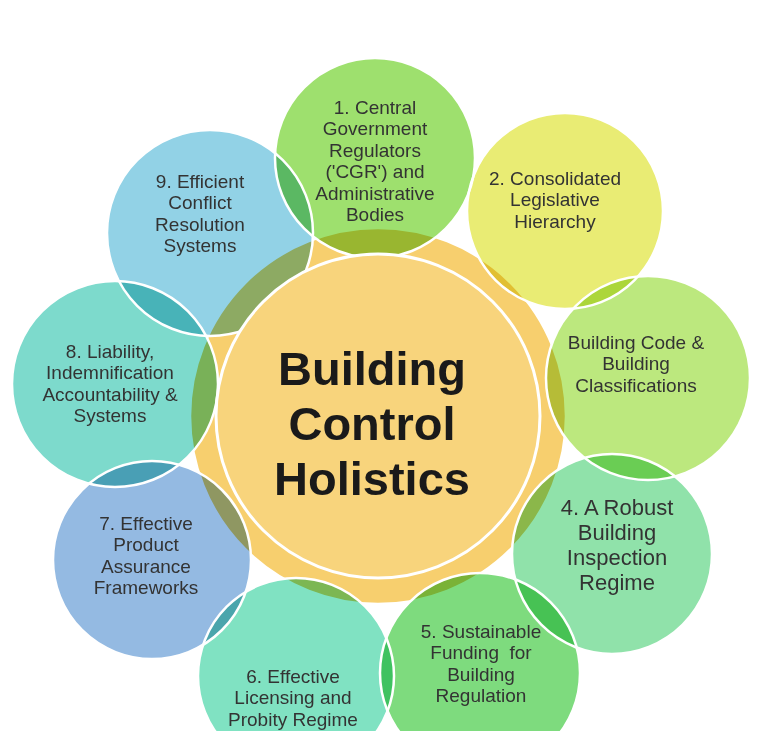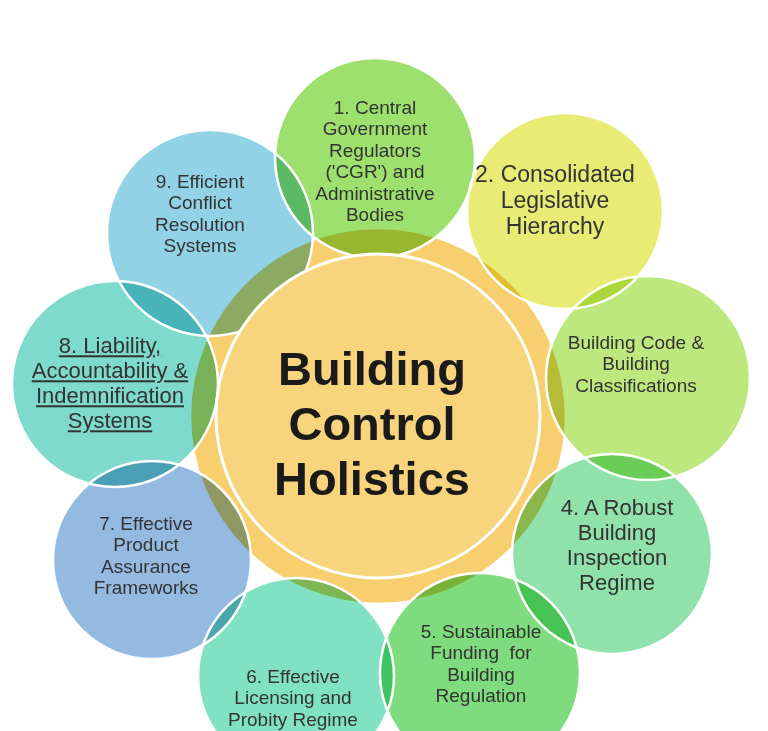--- a/index.html
+++ b/index.html
@@ -83,21 +83,21 @@
     </svg>
   <div class="label-layer">
       <div class="node-label" style="left: 375px; top: 113px; color: rgb(51, 51, 51); font-size: 19px;">
         <div class="line">1. Central</div>
         <div class="line">Government</div>
         <div class="line">Regulators</div>
         <div class="line">('CGR') and</div>
         <div class="line">Administrative</div>
         <div class="line">Bodies</div>
       </div>
-      <div class="node-label" style="left: 555px; top: 152px; color: rgb(51, 51, 51); font-size: 23px;">
+      <div class="node-label" style="left: 555px; top: 152px; color: rgb(51, 51, 51); font-size: 19px;">
         <div class="line">2. Consolidated</div>
         <div class="line">Legislative</div>
         <div class="line">Hierarchy</div>
       </div>
       <div class="node-label" style="left: 636px; top: 316px; color: rgb(51, 51, 51); font-size: 19px;">
         <div class="line">Building Code &amp;</div>
         <div class="line">Building</div>
         <div class="line">Classifications</div>
       </div>
       <div class="node-label" style="left: 617px; top: 498px; color: rgb(51, 51, 51); font-size: 22px;">
@@ -116,24 +116,24 @@
         <div class="line">6. Effective</div>
         <div class="line">Licensing and</div>
         <div class="line">Probity Regime</div>
       </div>
       <div class="node-label" style="left: 146px; top: 508px; color: rgb(51, 51, 51); font-size: 19px;">
         <div class="line">7. Effective</div>
         <div class="line">Product</div>
         <div class="line">Assurance</div>
         <div class="line">Frameworks</div>
       </div>
-      <div class="node-label" style="left: 110px; top: 336px; color: rgb(51, 51, 51); font-size: 22px; text-decoration: underline;">
+      <div class="node-label" style="left: 110px; top: 336px; color: rgb(51, 51, 51); font-size: 19px;">
         <div class="line">8. Liability,</div>
+        <div class="line">Indemnification</div>
         <div class="line">Accountability &amp;</div>
-        <div class="line">Indemnification</div>
         <div class="line">Systems</div>
       </div>
       <div class="node-label" style="left: 200px; top: 166px; color: rgb(51, 51, 51); font-size: 19px;">
         <div class="line">9. Efficient</div>
         <div class="line">Conflict</div>
         <div class="line">Resolution</div>
         <div class="line">Systems</div>
       </div>
       <div class="center-label" style="left: 372px; top: 376px; color: rgb(26, 26, 26); font-size: 47px;">
         <div class="line">Building</div>

